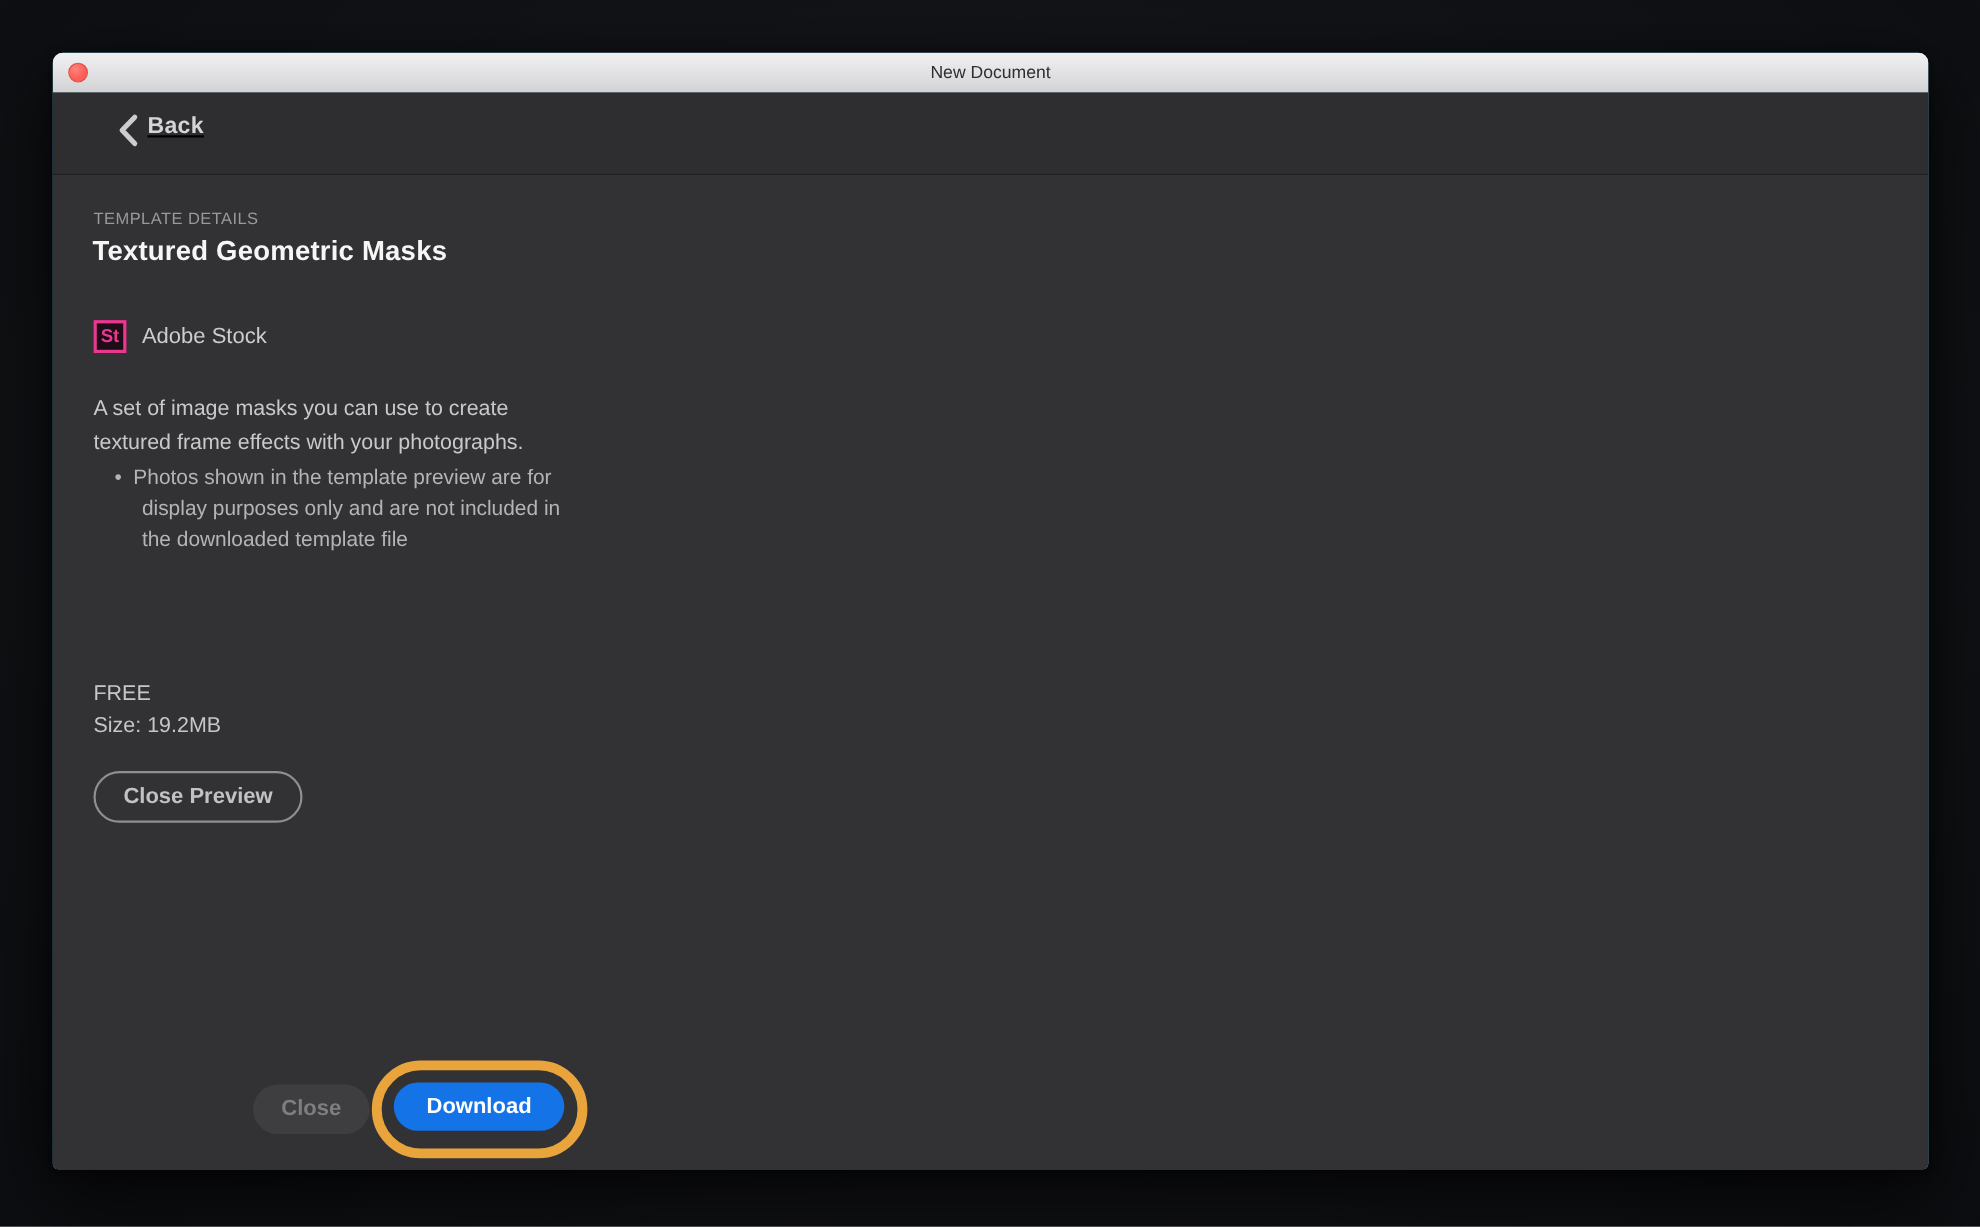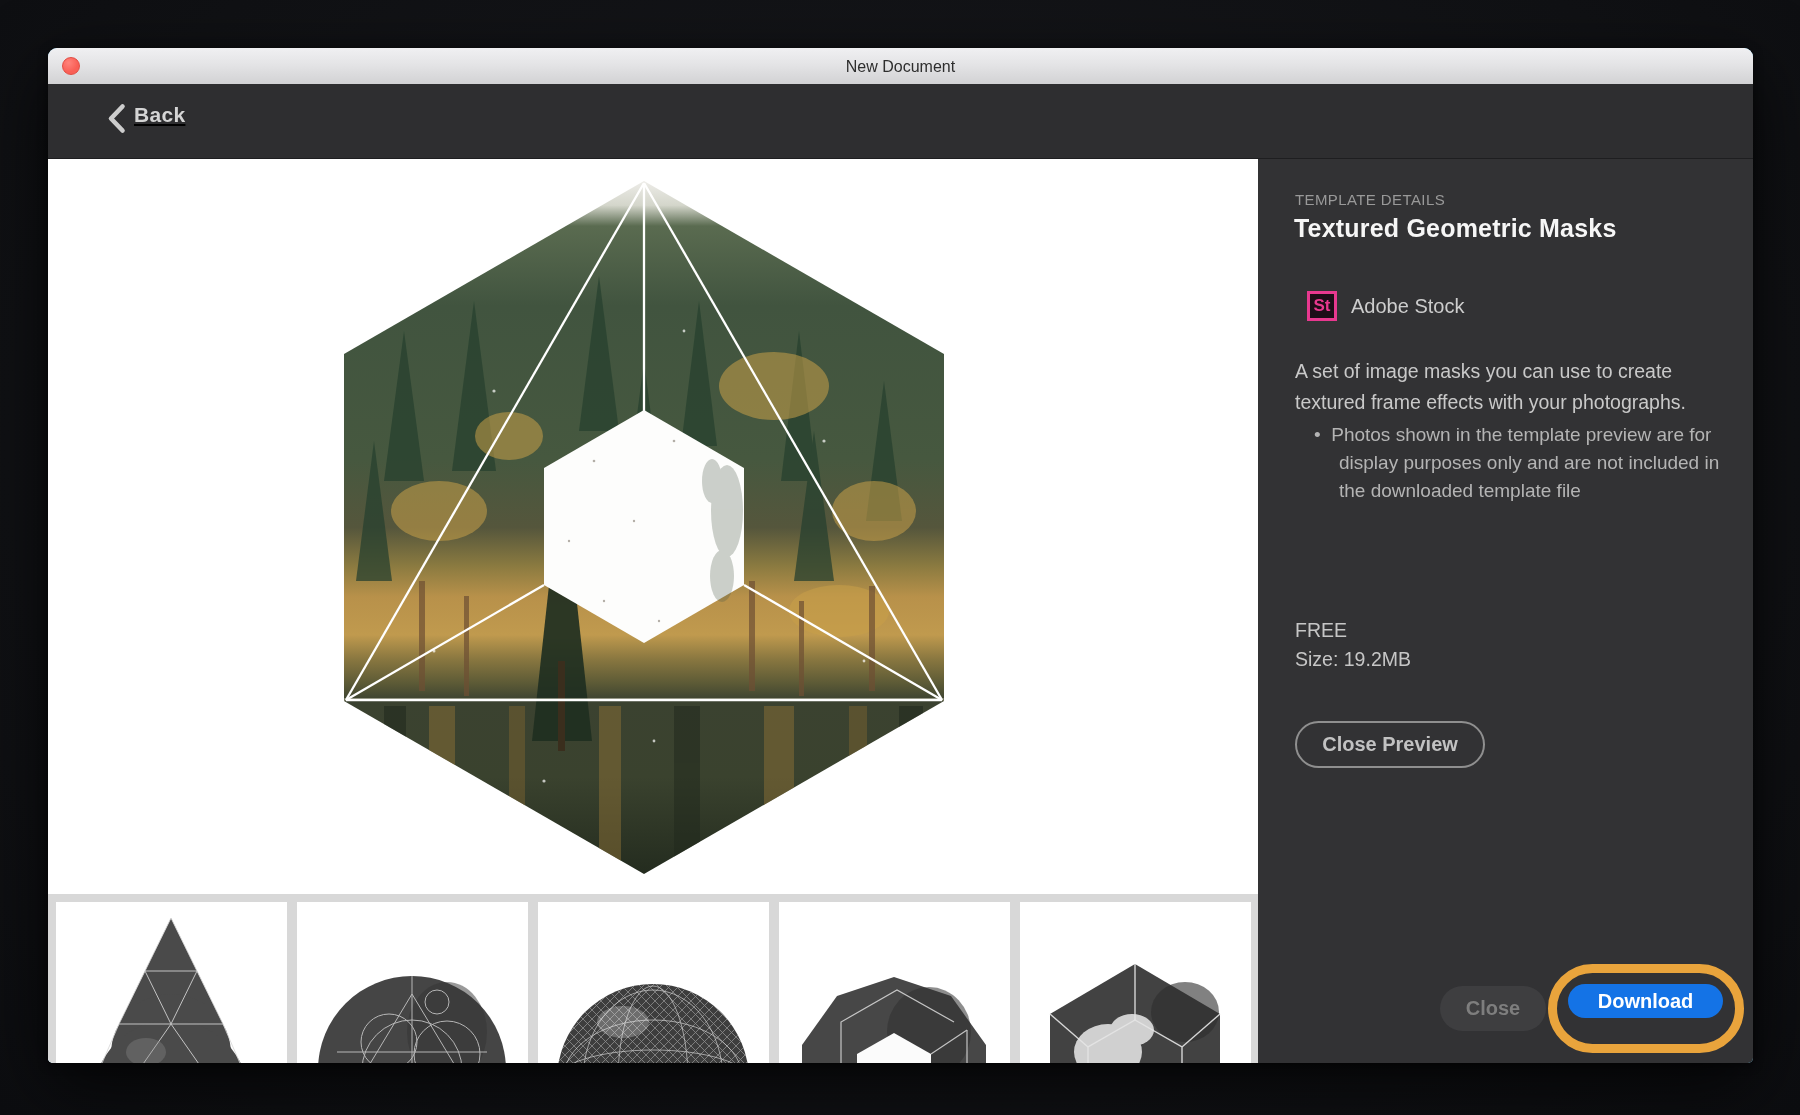--- a/index.html
+++ b/index.html
@@ -33,64 +33,64 @@
   
   .backbar{
     position:absolute;left:0;top:36px;right:0;height:74px;
     background:var(--bar);border-bottom:1px solid #1e1e20;
   }
   .back-button{
     position:absolute;left:58px;top:19px;height:36px;display:flex;align-items:flex-start;gap:7px;cursor:pointer;text-decoration:underline;
   }
   .back-button .label{font-size:21px;font-weight:bold;color:#d5d5d5;letter-spacing:.3px;}
   
-  .content{position:absolute;left:0;top:111px;right:0;bottom:0;display:flex;}
+  .content{position:absolute;left:0;top:111px;right:0;bottom:0;display:flex;flex-direction:column;}
   .preview-pane{position:relative;width:1210px;background:#ffffff;overflow:hidden;flex:none;}
   .artwork{position:absolute;left:296px;top:22px;width:600px;height:693px;}
   
   .thumbstrip{
     position:absolute;left:0;right:0;top:735px;height:175px;
     background:var(--strip);box-sizing:border-box;
     display:flex;gap:10px;padding:8px 8px 0 8px;
   }
   .thumb{
     width:231px;flex:none;background:#fff;overflow:hidden;cursor:pointer;
   }
   .thumb svg{display:block;}
   
   .panel{position:relative;flex:1;background:var(--panel);color:#c9c9c9;}
   .eyebrow{position:absolute;left:37px;top:32px;font-size:15px;color:#999;letter-spacing:.4px;}
   .tpl-title{position:absolute;left:36px;top:55px;font-size:25px;font-weight:700;color:#f6f6f6;letter-spacing:.2px;}
-  .stock-row{position:absolute;left:37px;top:132px;display:flex;align-items:center;margin-left:12px;}
+  .stock-row{position:absolute;left:37px;top:132px;display:flex;align-items:center;}
   .stock-badge{
     width:24px;height:24px;border:3px solid var(--pink);background:#1d0d17;
     color:var(--pink);font-size:17px;font-weight:bold;text-align:center;line-height:24px;flex:none;
   }
   .stock-name{margin-left:14px;font-size:20px;color:#cdcdcd;font-weight:500;}
   .desc{position:absolute;left:37px;top:197px;width:410px;font-size:19.5px;line-height:31px;color:#c9c9c9;font-weight:500;}
   .bullets{position:absolute;left:37px;top:262px;width:452px;margin:0;padding:0;list-style:none;}
   .bullets li{
     font-size:19px;line-height:28px;color:#b4b4b4;
     padding-left:44px;text-indent:-25px;margin-bottom:3px;
   }
   .bullets li::before{content:"\2022\00a0\00a0";color:#b4b4b4;}
   .price{position:absolute;left:37px;top:460px;font-size:19.5px;color:#c6c6c6;}
   .size{position:absolute;left:37px;top:489px;font-size:19.5px;color:#c6c6c6;}
   .close-preview-button{
     position:absolute;left:37px;top:542px;width:190px;height:47px;box-sizing:border-box;
     border:2px solid #8f8f8f;border-radius:25px;background:transparent;cursor:pointer;
-    color:#c2c2c2;font-size:20px;font-weight:bold;font-family:inherit;margin-top:20px;
+    color:#c2c2c2;font-size:20px;font-weight:bold;font-family:inherit;
   }
   .close-button{
     position:absolute;left:182px;top:827px;width:106px;height:45px;border:none;
     border-radius:23px;background:#3e3e40;cursor:pointer;
     color:#7e7e7e;font-size:20px;font-weight:bold;font-family:inherit;
   }
   .download-button{
-    position:absolute;left:310px;top:825px;width:155px;height:34px;border:none;
+    position:absolute;left:310px;top:825px;width:155px;height:44px;border:none;
     border-radius:26px;background:var(--blue);cursor:pointer;
     color:#ffffff;font-size:20px;font-weight:bold;font-family:inherit;
   }
   .highlight-ring{
     position:absolute;left:290px;top:805px;width:196px;height:89px;box-sizing:border-box;
     border:9px solid var(--orange);border-radius:45px;pointer-events:none;
   }
 </style>
 </head>
 <body>

